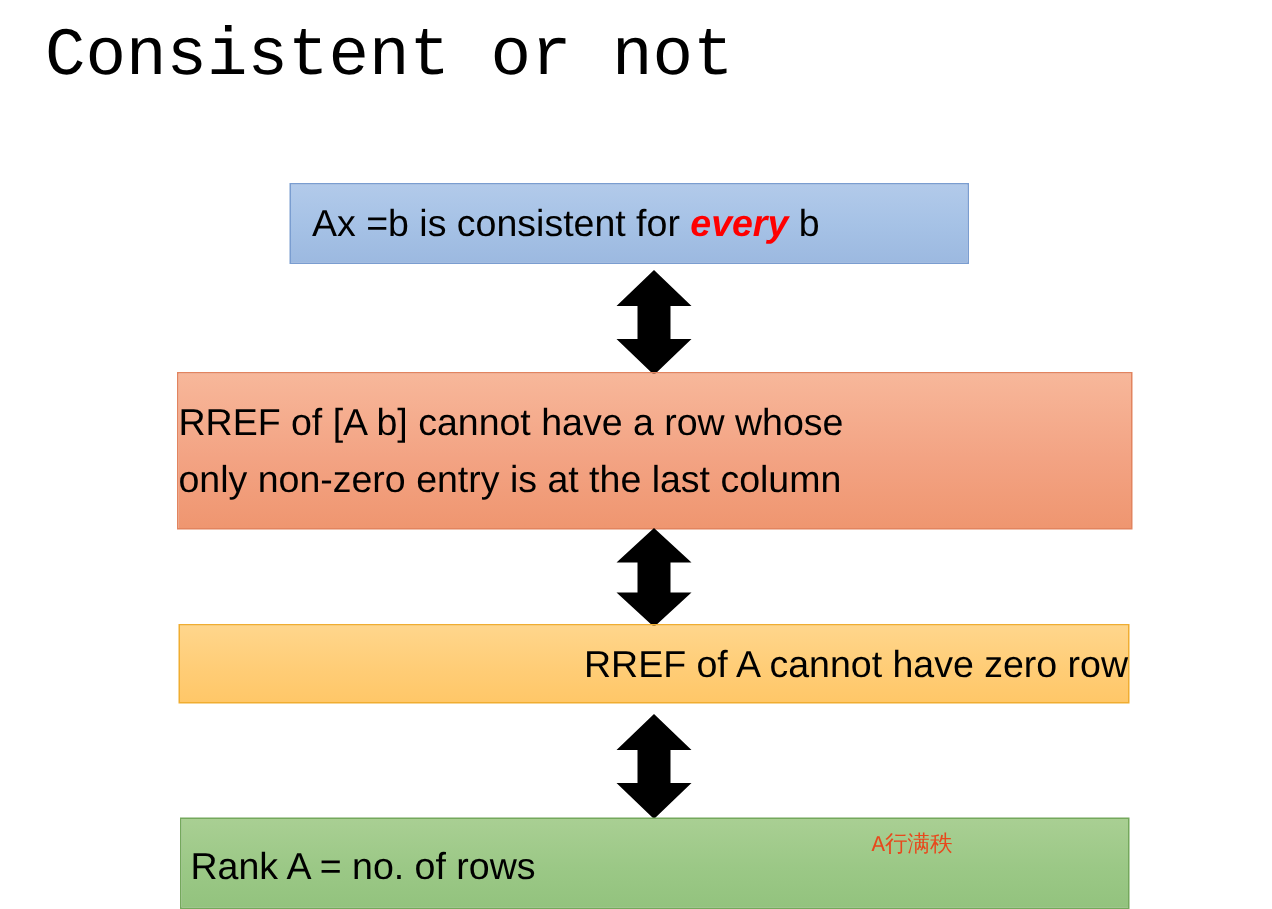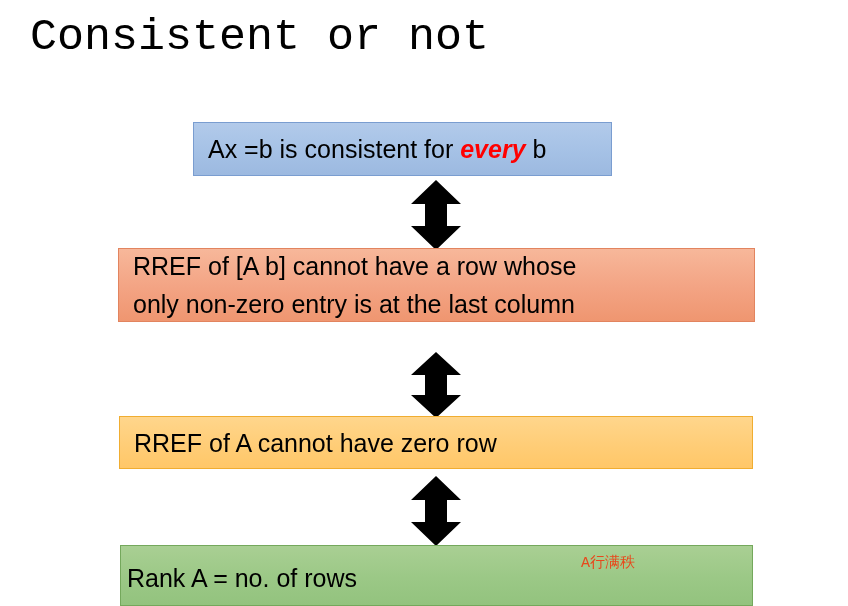--- a/index.html
+++ b/index.html
@@ -51,64 +51,64 @@
     color: #000000;
     font-weight: 400;
     font-family: "Liberation Sans", sans-serif;
     white-space: nowrap;
   }
 
   
   #box-premise {
     left: 193px;
     top: 122px;
-    width: 419px;
+    width: 453px;
     height: 54px;
     background: linear-gradient(180deg, #b2caea 0%, #a6c2e6 50%, #9cb9e0 100%);
     border: 1px solid #7a9dd0;
     padding-left: 14px;
   }
   #box-premise .box-text {
     font-size: 25px;
     line-height: 30px;
   }
   .em-every {
     color: #ff0000;
     font-weight: bold;
     font-style: italic;
   }
 
   
   #box-rref-ab {
     left: 118px;
     top: 248px;
     width: 637px;
-    height: 74px;
+    height: 105px;
     background: linear-gradient(180deg, #f7b79a 0%, #f3a383 55%, #ef9670 100%);
     border: 1px solid #e2845f;
-    padding-left: 14px;
   }
   #box-rref-ab .box-text {
     font-size: 25px;
     line-height: 38px;
   }
 
   
   #box-rref-a {
     left: 119px;
     top: 416px;
     width: 634px;
     height: 53px;
     background: linear-gradient(180deg, #ffd68c 0%, #ffcd77 55%, #ffc768 100%);
     border: 1px solid #f0ad31;
     padding-left: 14px;
   }
   #box-rref-a .box-text {
     font-size: 25px;
     line-height: 30px;
+    text-align: right;
   }
 
   
   #box-rank {
     left: 120px;
     top: 545px;
     width: 633px;
     height: 61px;
     background: linear-gradient(180deg, #a9cf93 0%, #9bc886 55%, #93c37e 100%);
     border: 1px solid #74a85c;

